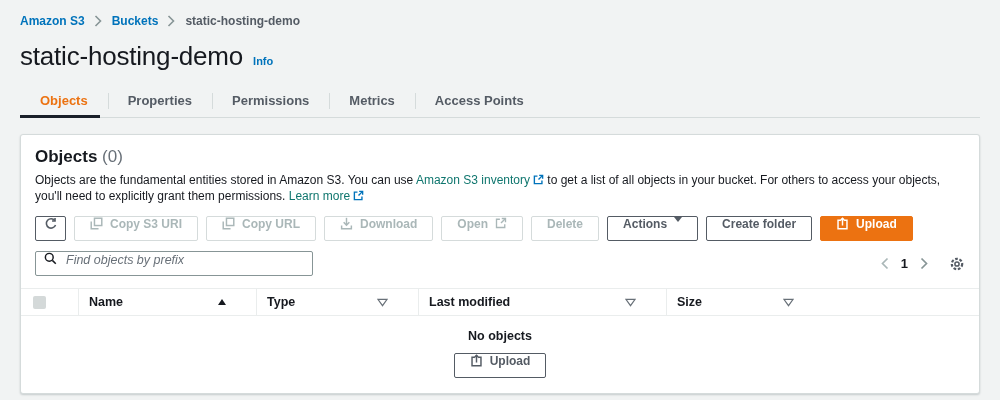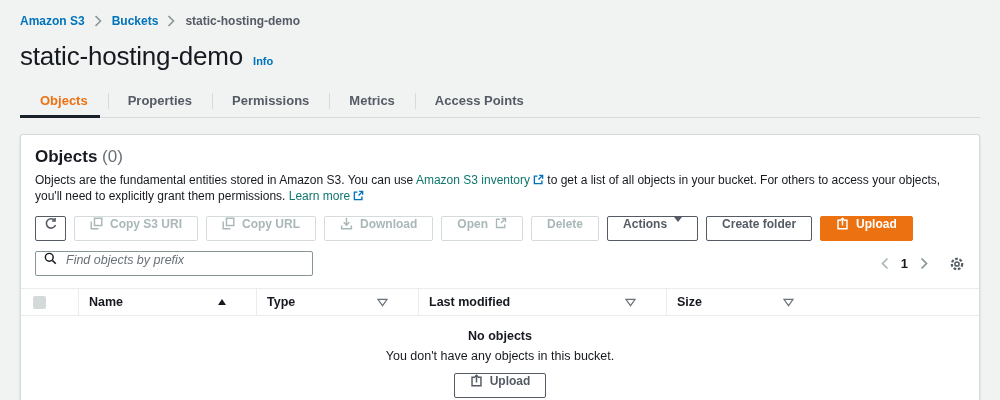--- a/index.html
+++ b/index.html
@@ -276,21 +276,20 @@
         <span class="filter-tri">
             <svg width="11" height="9" viewBox="0 0 12 9">
               <path d="M1 1h10L6 8z" fill="none" stroke="#687078" stroke-width="1.3"></path>
             </svg>
           </span>
       </div>
     </div>
 
     <div class="empty">
       <div class="empty-title">No objects</div>
-      <div class="empty-msg">You don't have any objects in this bucket.</div>
       <button class="btn">
         <span>
             <svg width="13" height="13" viewBox="0 0 16 16">
               <path d="M5 4H2.5v10.5h11V4H11" fill="none" stroke="#545b64" stroke-width="1.8"></path>
               <path d="M8 1.5v9" fill="none" stroke="#545b64" stroke-width="1.8"></path>
               <path d="M5 4.5L8 1.5l3 3" fill="none" stroke="#545b64" stroke-width="1.8"></path>
             </svg>
           </span>
         <span>Upload</span>
       </button>

